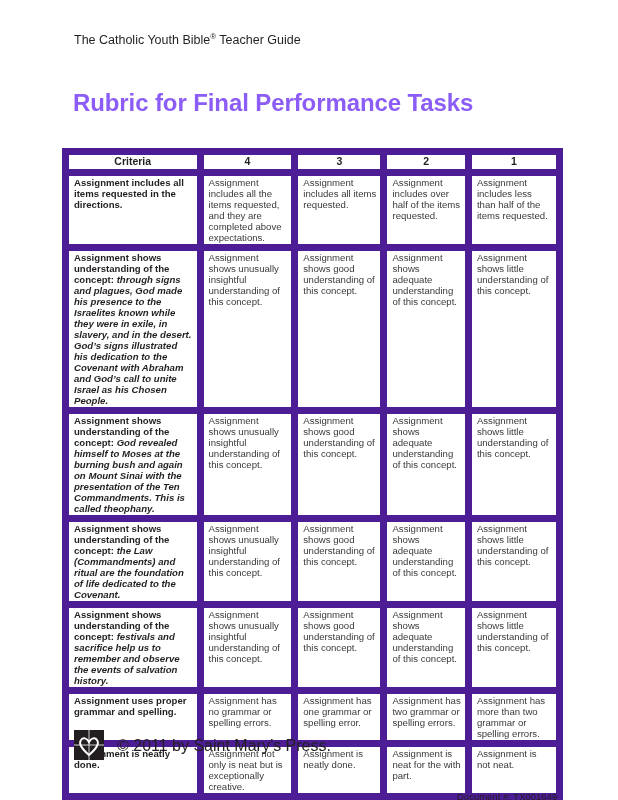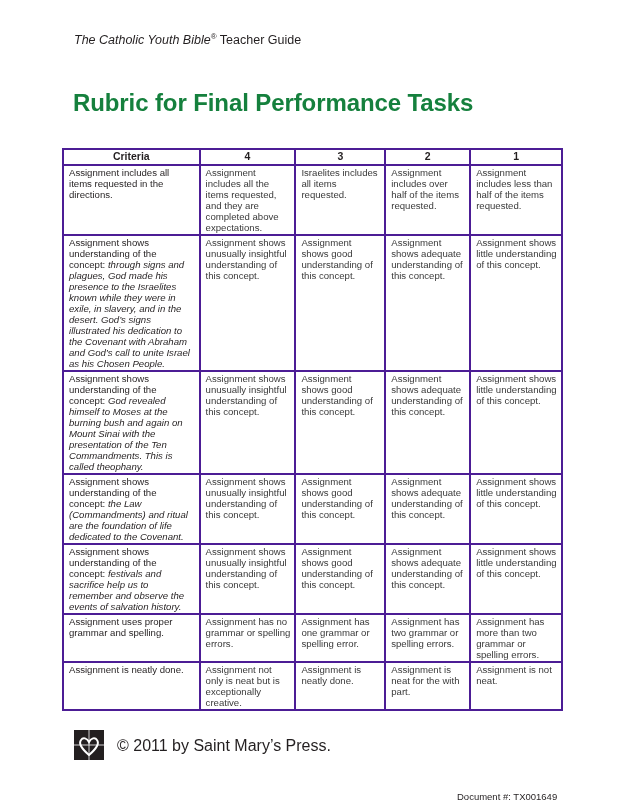--- a/index.html
+++ b/index.html
@@ -1,24 +1,24 @@
 <!DOCTYPE html>
 <html><head>
 <meta charset="utf-8">
 <style>
   html, body { margin:0; padding:0; background:#ffffff; }
   body { width:618px; height:800px; position:relative; overflow:hidden; font-family:"Liberation Sans", sans-serif; color:#231f20; }
   .hdr { position:absolute; left:74px; top:32px; font-size:12.5px; line-height:17px; color:#231f20; }
-  .hdr .it { font-style:italic; }
+  .hdr .it { }
   .hdr sup { font-size:8px; vertical-align:5px; line-height:0; }
-  .title { position:absolute; left:73px; top:89px; font-size:24px; font-weight:bold; line-height:27px; color:#15803d; letter-spacing:-0.1px; }
+  .title { position:absolute; left:73px; top:89px; font-size:24px; font-weight:bold; line-height:27px; color:#8b5cf6; letter-spacing:-0.1px; }
   table.rubric { position:absolute; left:62px; top:148px; width:501px; border-collapse:collapse; font-size:9.6px; line-height:11px; }
-  table.rubric th, table.rubric td { border:2px solid #4c1d95; vertical-align:top; padding:1px 4px 1px 5px; text-align:left; }
+  table.rubric th, table.rubric td { border:7px solid #4c1d95; vertical-align:top; padding:1px 4px 1px 5px; text-align:left; }
   table.rubric th { font-weight:bold; text-align:center; font-size:10.5px; padding:1px 4px; height:12px; }
-  td.crit { font-weight:normal; color:#231f20; }
+  td.crit { font-weight:bold; color:#231f20; }
   td.crit em { font-style:italic; }
   td.cell { color:#3a3a3a; }
   col.c0 { width:137px; } col.c1 { width:96px; } col.c2 { width:90px; } col.c3 { width:85px; } col.c4 { width:92px; }
   .logo { position:absolute; left:74px; top:730px; width:30px; height:30px; background:#231f20; }
   .footer-text { position:absolute; left:117px; top:738px; font-size:16px; line-height:15px; color:#231f20; }
   .docnum { position:absolute; left:457px; top:751px; font-size:9.5px; color:#231f20;margin-top:40px; }
 </style>
 </head>
 <body>
 
@@ -44,21 +44,21 @@
       <th>4</th>
       <th>3</th>
       <th>2</th>
       <th>1</th>
     </tr>
   </thead>
   <tbody>
     <tr style="height:67px">
       <td class="crit"><span>Assignment includes all items requested in the directions.</span><em></em></td>
       <td class="cell">Assignment includes all the items requested, and they are completed above expectations.</td>
-      <td class="cell">Israelites includes all items requested.</td>
+      <td class="cell">Assignment includes all items requested.</td>
       <td class="cell">Assignment includes over half of the items requested.</td>
       <td class="cell">Assignment includes less than half of the items requested.</td>
     </tr>
     <tr style="height:128px">
       <td class="crit"><span>Assignment shows understanding of the concept: </span><em>through signs and plagues, God made his presence to the Israelites known while they were in exile, in slavery, and in the desert. God’s signs illustrated his dedication to the Covenant with Abraham and God’s call to unite Israel as his Chosen People.</em></td>
       <td class="cell">Assignment shows unusually insightful understanding of this concept.</td>
       <td class="cell">Assignment shows good understanding of this concept.</td>
       <td class="cell">Assignment shows adequate understanding of this concept.</td>
       <td class="cell">Assignment shows little understanding of this concept.</td>
     </tr>

